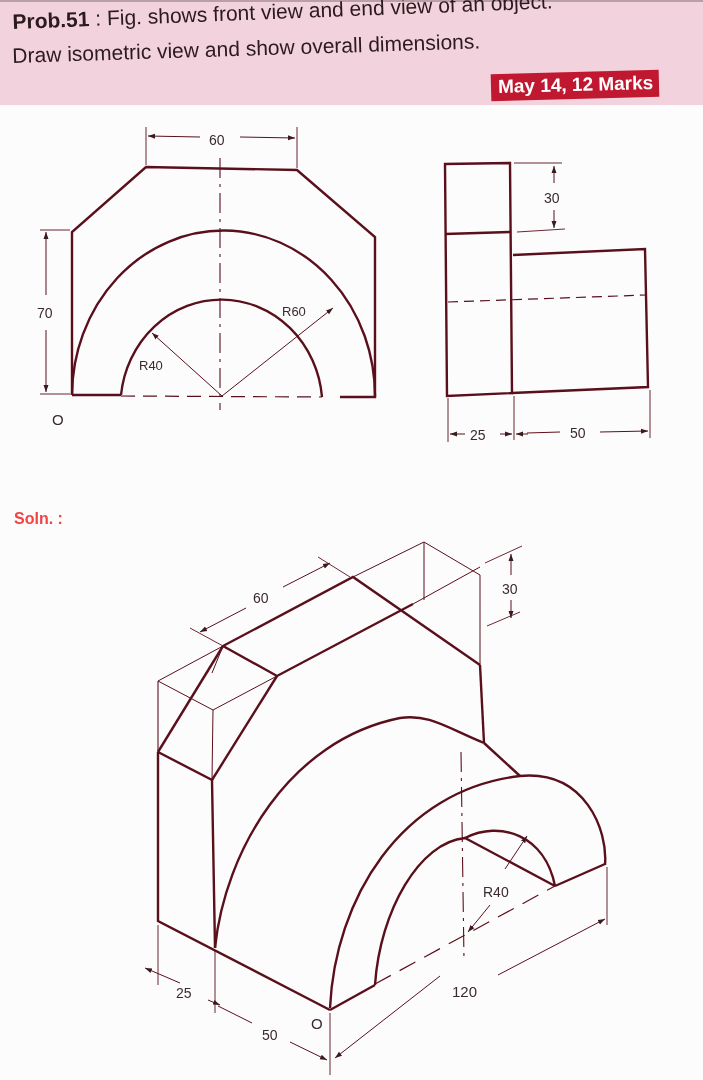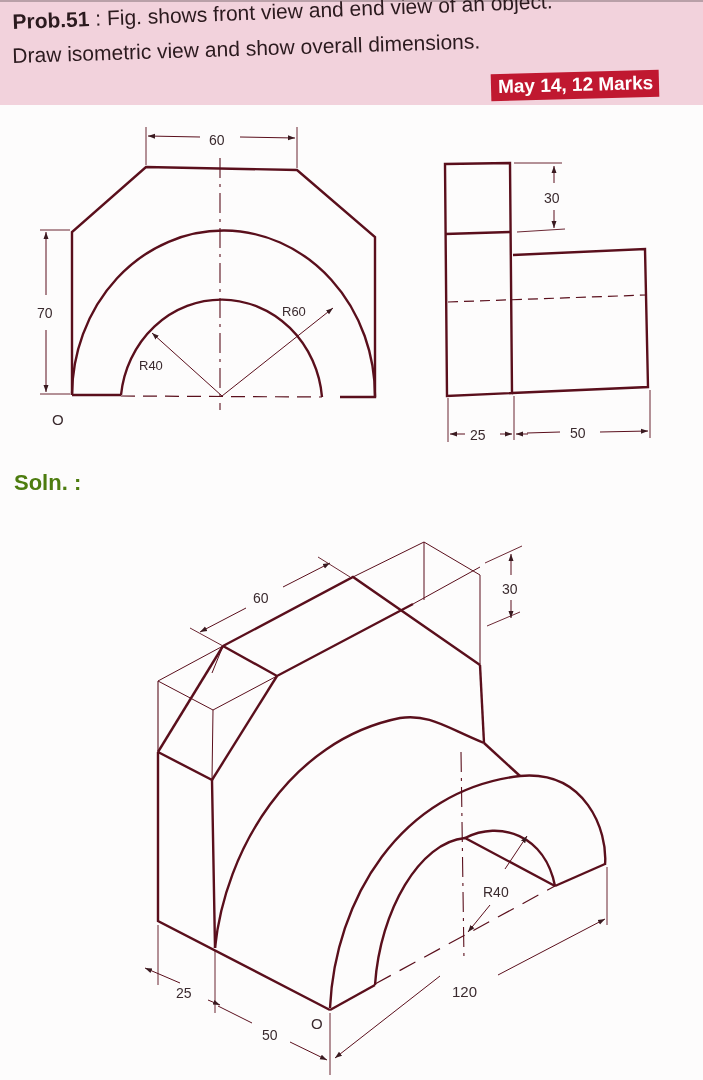--- a/index.html
+++ b/index.html
@@ -2,21 +2,21 @@
 <html><head>
 <meta charset="utf-8">
 <style>
   html, body { margin:0; padding:0; }
   body { width:703px; height:1080px; background:#fdfcfc; position:relative; overflow:hidden; font-family:"Liberation Sans", sans-serif; color:#2a1418; }
   .header { position:absolute; left:0; top:0; width:703px; height:103px; background:#f2d2dc; border-top:2px solid #b9a0a8; }
   .prob-line1 { position:absolute; left:12px; top:8px; font-size:21px; color:#2b1a1e; transform:rotate(-2.2deg); transform-origin:left top; white-space:nowrap; }
   .prob-line1 b { font-weight:bold; }
   .prob-line2 { position:absolute; left:12px; top:42px; font-size:21px; color:#2b1a1e; transform:rotate(-1.8deg); transform-origin:left top; white-space:nowrap; }
   .badge { position:absolute; left:491px; top:70px; background:#c01830; color:#fff; font-weight:bold; font-size:19px; padding:2px 6px 3px 7px; transform:rotate(-1.5deg); white-space:nowrap; }
-  .soln { position:absolute; left:14px; top:470px; font-size:22px; font-weight:bold; color:#4d7c0f; }
+  .soln { position:absolute; left:14px; top:510px; font-size:16px; font-weight:bold; color:#ef4444; }
   svg { position:absolute; left:0; top:0; }
   .lbl { font-family:"Liberation Sans", sans-serif; fill:#3a2a2e; }
 </style>
 </head>
 <body>
 
 <div class="header">
   <div class="prob-line1"><b>Prob.51</b><span> : </span><span>Fig. shows front view and end view of an object.</span></div>
   <div class="prob-line2">Draw isometric view and show overall dimensions.</div>
   <div class="badge">May 14, 12 Marks</div>

